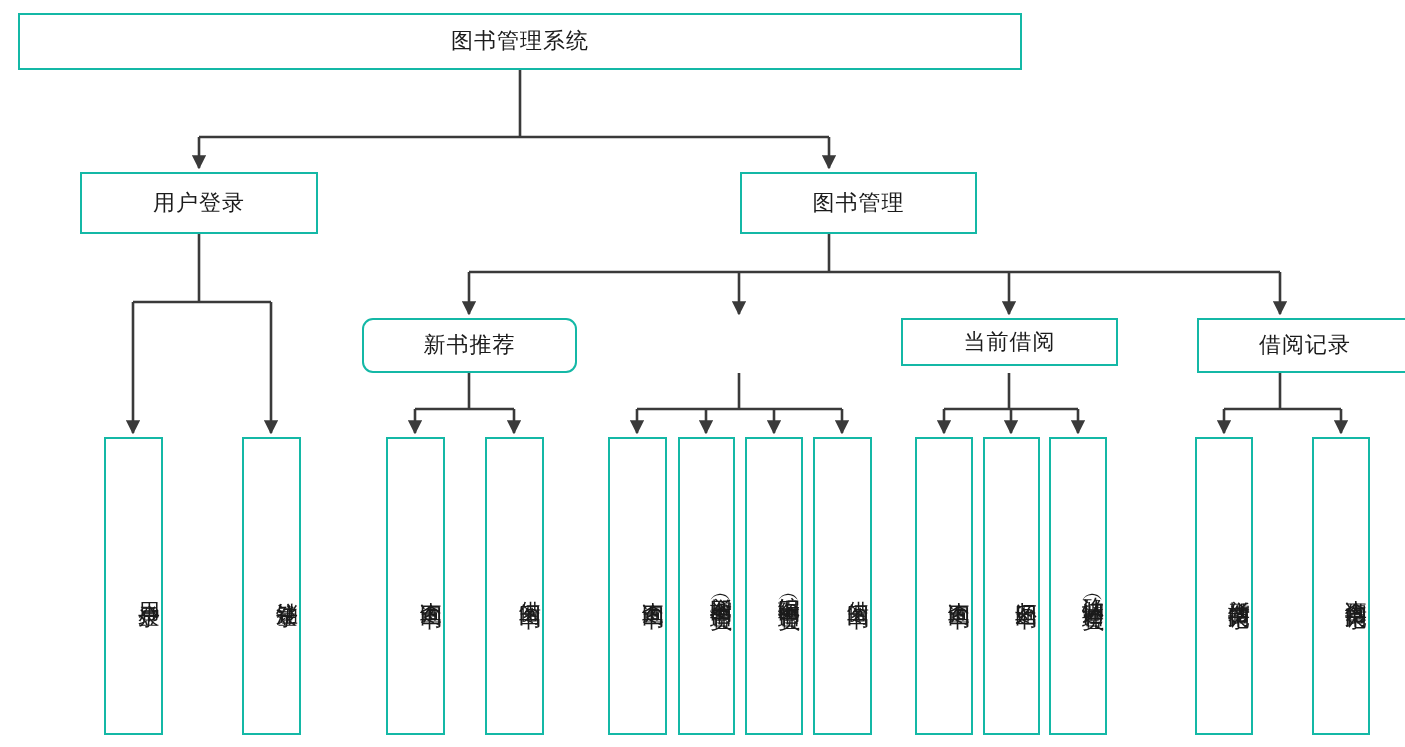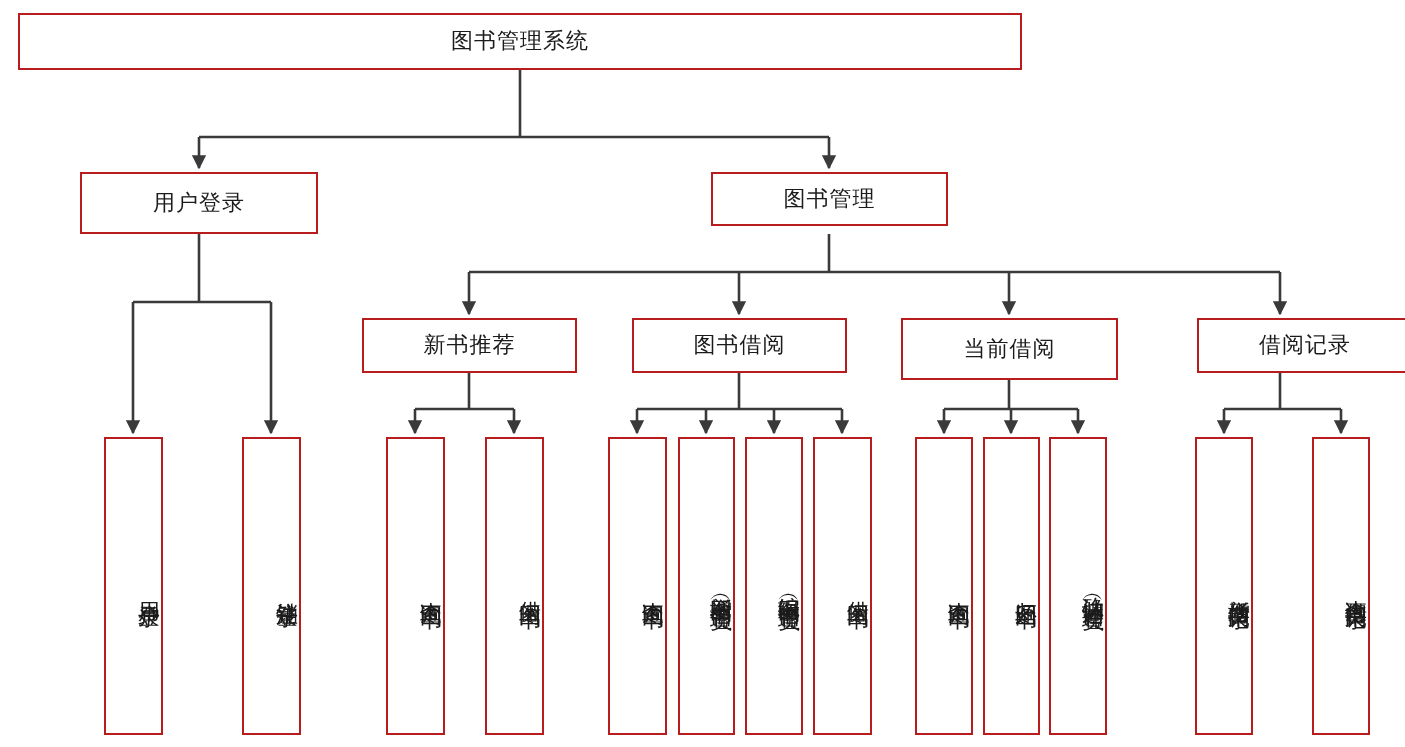--- a/index.html
+++ b/index.html
@@ -21,21 +21,21 @@
     position: absolute;
     left: 0;
     top: 0;
     width: 1405px;
     height: 747px;
     pointer-events: none;
   }
   .node {
     position: absolute;
     box-sizing: border-box;
-    border: 2px solid #b91c1c;
+    border: 2px solid #14b8a6;
     background: #ffffff;
     display: flex;
     align-items: center;
     justify-content: center;
     color: #1b1b1b;
   }
   .node.horiz {
     font-size: 22px;
     letter-spacing: 1px;
   }
@@ -122,31 +122,28 @@
     </g>
   </svg>
 
   <div class="node horiz" style="left:18px; top:13px; width:1004px; height:57px;">
     <span class="lbl">图书管理系统</span>
   </div>
 
   <div class="node horiz" style="left:80px; top:172px; width:238px; height:62px;">
     <span class="lbl">用户登录</span>
   </div>
-  <div class="node horiz" style="left:711px; top:172px; width:237px; height:54px;">
+  <div class="node horiz" style="left:740px; top:172px; width:237px; height:62px;">
     <span class="lbl">图书管理</span>
   </div>
 
-  <div class="node horiz" style="left:362px; top:318px; width:215px; height:55px;">
+  <div class="node horiz" style="left:362px; top:318px; width:215px; height:55px;border-radius:11px;">
     <span class="lbl">新书推荐</span>
   </div>
-  <div class="node horiz" style="left:632px; top:318px; width:215px; height:55px;">
-    <span class="lbl">图书借阅</span>
-  </div>
-  <div class="node horiz" style="left:901px; top:318px; width:217px; height:62px;">
+  <div class="node horiz" style="left:901px; top:318px; width:217px; height:48px;">
     <span class="lbl">当前借阅</span>
   </div>
   <div class="node horiz" style="left:1172px; top:318px; width:216px; height:55px;margin-left:25px;">
     <span class="lbl">借阅记录</span>
   </div>
 
   <div class="node vert" style="left:104px; top:437px; width:59px; height:298px;">
     <span class="lbl">用户登录</span>
   </div>
   <div class="node vert" style="left:242px; top:437px; width:59px; height:298px;">

